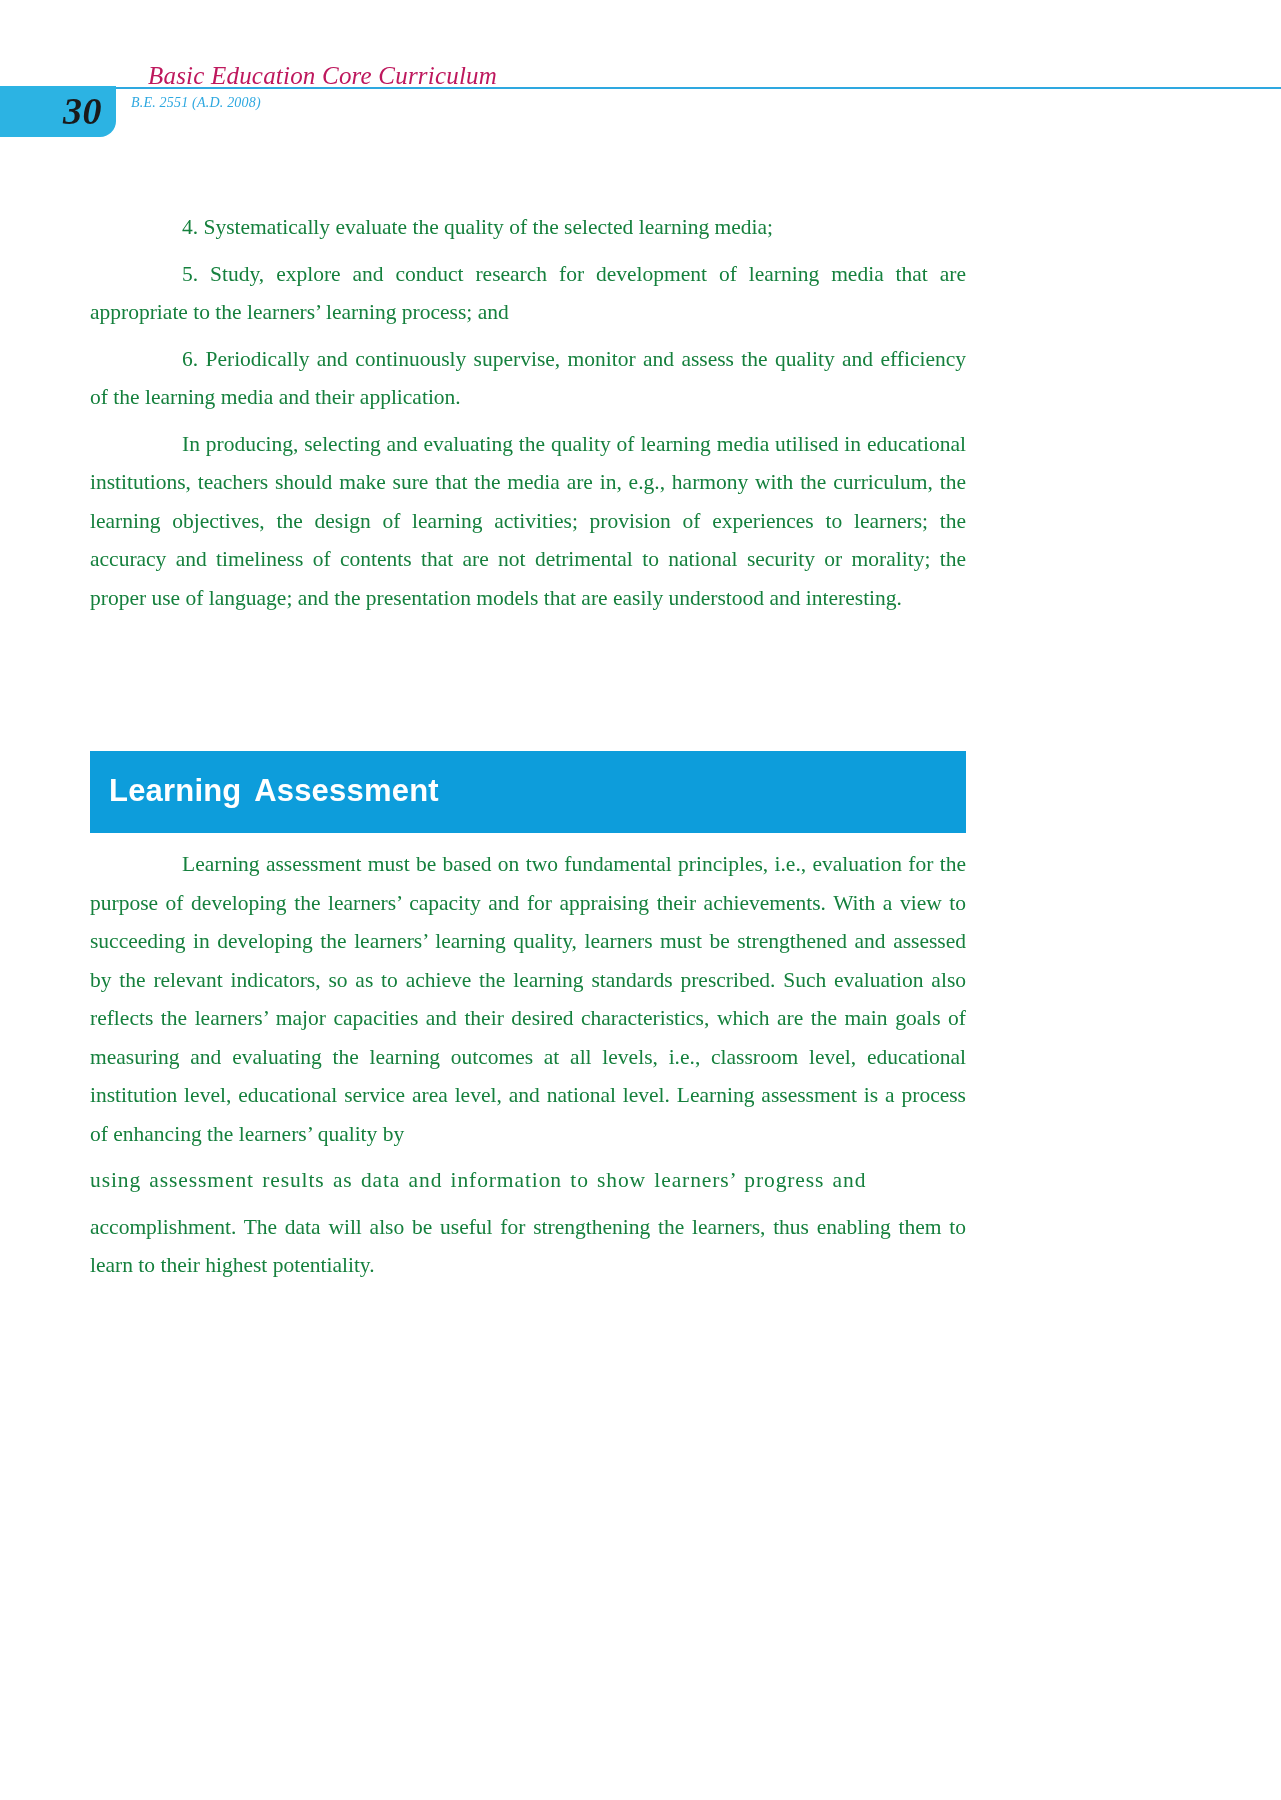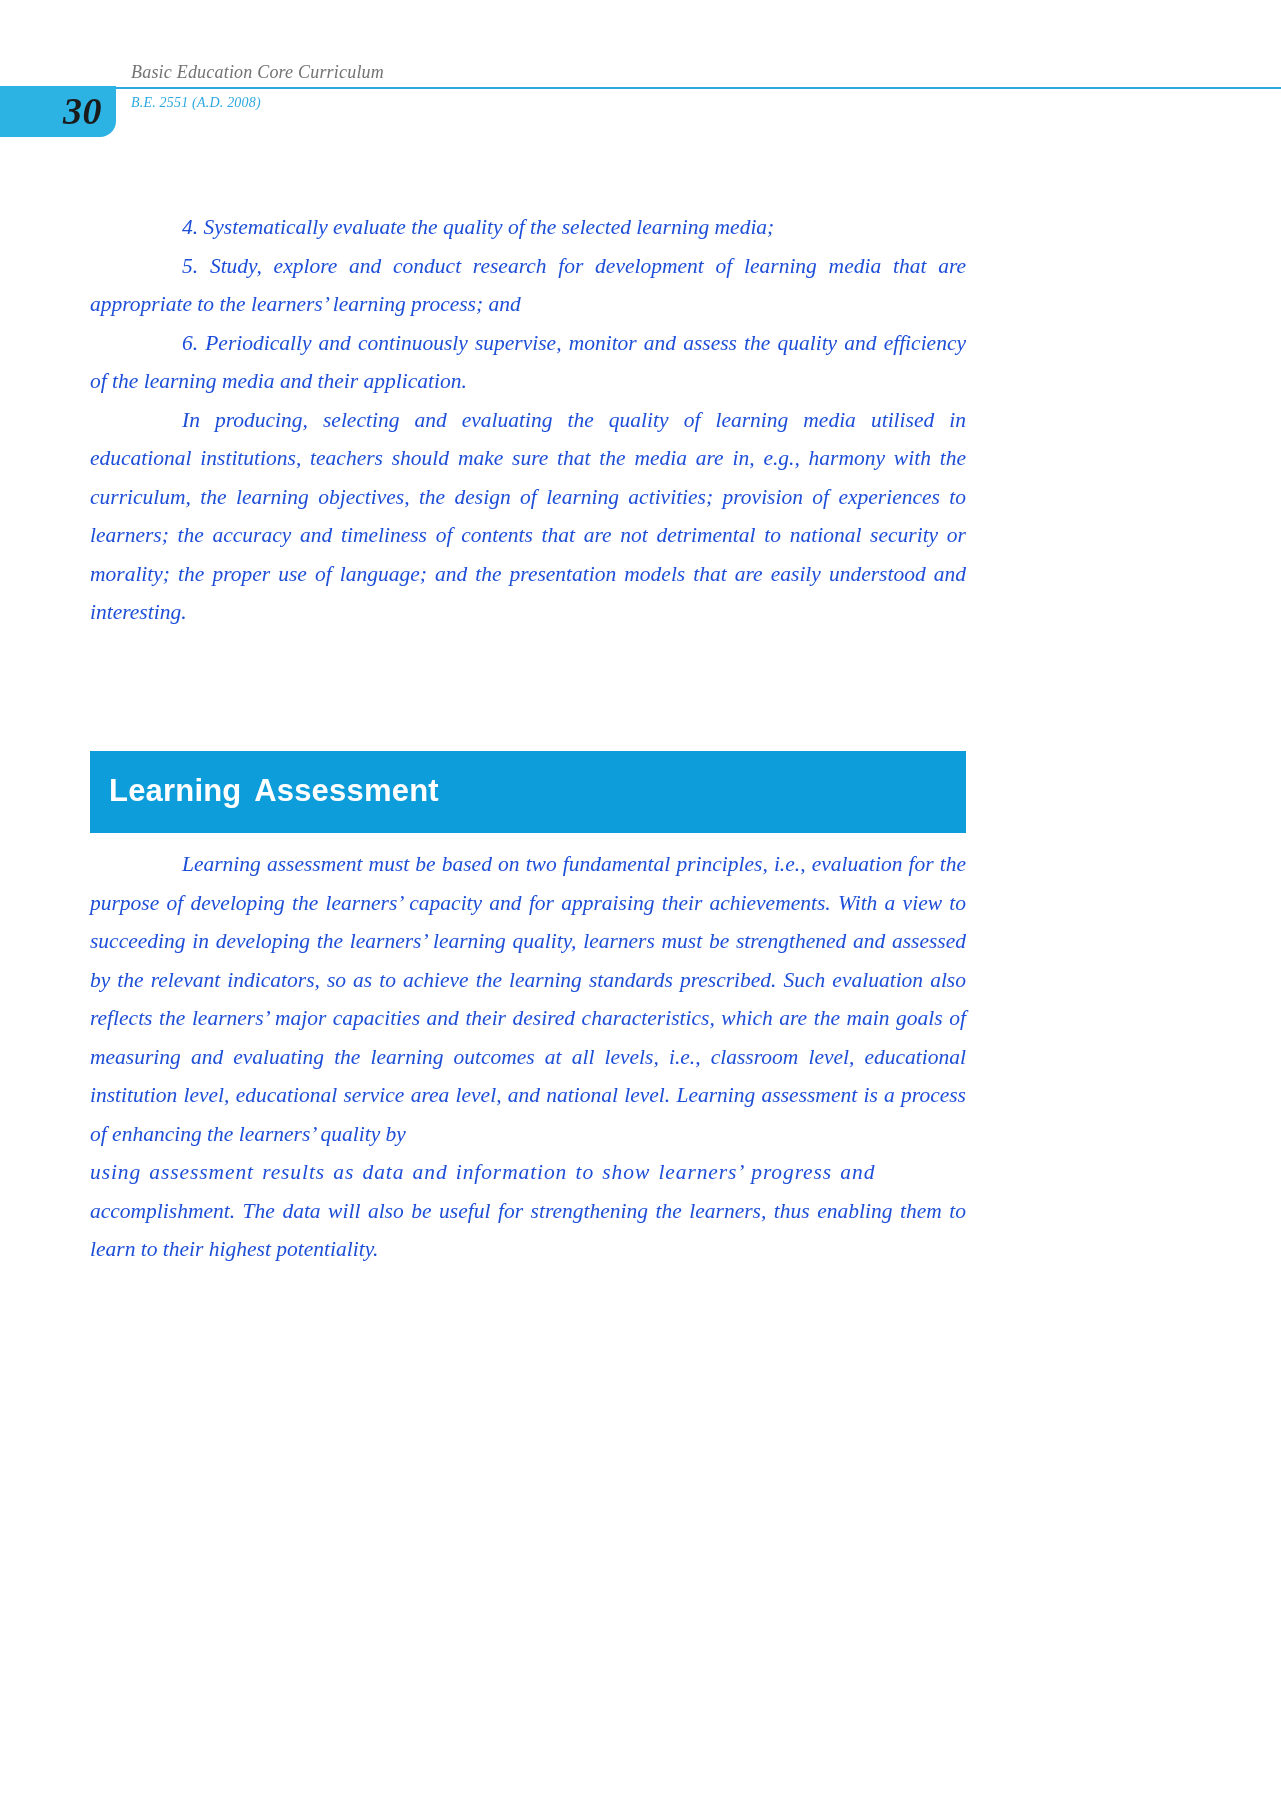--- a/index.html
+++ b/index.html
@@ -57,27 +57,27 @@
     font-weight: 700;
     font-size: 38px;
     line-height: 1;
     color: #1a1a1a;
     letter-spacing: 0.5px;
   }
 
   
   .runhead-top {
     position: absolute;
-    left: 131px;
+    left: 148px;
     top: 62px;
     font-family: "Liberation Serif", "DejaVu Serif", serif;
     font-style: italic;
-    font-size: 18px;
+    font-size: 25px;
     line-height: 1.15;
-    color: #737373;
+    color: #be185d;
     letter-spacing: 0.2px;
     white-space: nowrap;
   }
   .runhead-bottom {
     position: absolute;
     left: 131px;
     top: 95px;
     font-family: "Liberation Serif", "DejaVu Serif", serif;
     font-style: italic;
     font-size: 14px;
@@ -96,29 +96,28 @@
     height: 2px;
     background: #2ea8e0;
   }
 
   p.body {
     margin: 0 0 0 0;
     font-size: 21.5px;
     line-height: 38.5px;
     text-align: justify;
     text-justify: inter-word;
-    color: #1d4ed8;
+    color: #15803d;
     hyphens: none;
-    font-style: italic;
   }
   p.body.indent {
     text-indent: 92px;
   }
   p.body + p.body {
-    margin-top: 0;
+    margin-top: 8px;
   }
 
   
   .loose {
     letter-spacing: 0.9px;
     word-spacing: 2px;
   }
 
   
   .section-banner {

